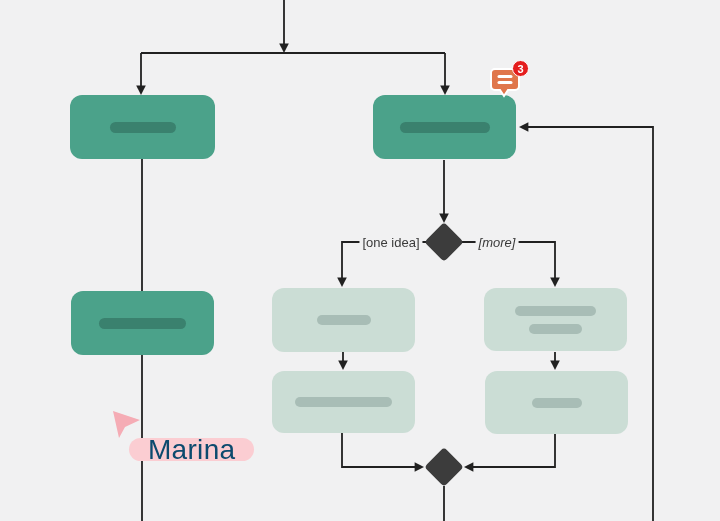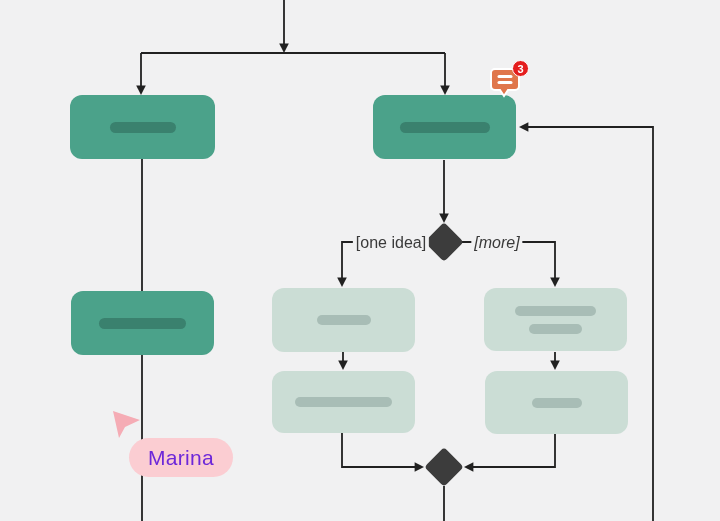--- a/index.html
+++ b/index.html
@@ -17,38 +17,38 @@
   .node.green { background:#4BA28A; }
   .node.light { background:#CBDDD5; }
   .pill { border-radius:6px; }
   .node.green .pill { background:#3A816E; height:11px; }
   .node.light .pill { background:#A8BDB6; height:10px; }
 
   .diamond { position:absolute; width:28px; height:28px; background:#3C3C3C;
              border-radius:4px; transform:rotate(45deg); }
 
   .branch-label { position:absolute; transform:translate(-50%,-50%);
-                  font-size:16px; color:#3A3A3A; background:#F1F1F2;
+                  font-size:13px; color:#3A3A3A; background:#F1F1F2;
                   padding:1px 3px; white-space:nowrap; line-height:15px; }
 
   .comment { position:absolute; left:488px; top:58px; width:44px; height:42px; }
   .comment svg { position:absolute; left:0; top:9px; }
   .comment .count {
     position:absolute; left:24px; top:2px; width:17px; height:17px;
     background:#E41D1D; border:1px solid #FFFFFF; border-radius:50%;
     color:#FFFFFF; font-size:11px; font-weight:bold;
     display:flex; align-items:center; justify-content:center; box-sizing:border-box;
   }
 
   .cursor { position:absolute; left:110px; top:407px; }
   .name-tag {
-    position:absolute; left:129px; top:438px; height:39px;
+    position:absolute; left:129px; top:438px; height:23px;
     background:#FBCDD2; border-radius:20px; padding:0 19px;
     display:flex; align-items:center; justify-content:center;
-    font-size:21px; font-weight:500; color:#6d28d9; letter-spacing:0.3px;
+    font-size:28px; font-weight:500; color:#0c4a6e; letter-spacing:0.3px;
   }
 </style>
 </head>
 <body>
 
 <div class="canvas">
 
   <svg class="connectors" width="720" height="521">
     <path d="M284,0 V44"></path>
     <polygon points="284,53 279.2,43.6 288.8,43.6"></polygon>

